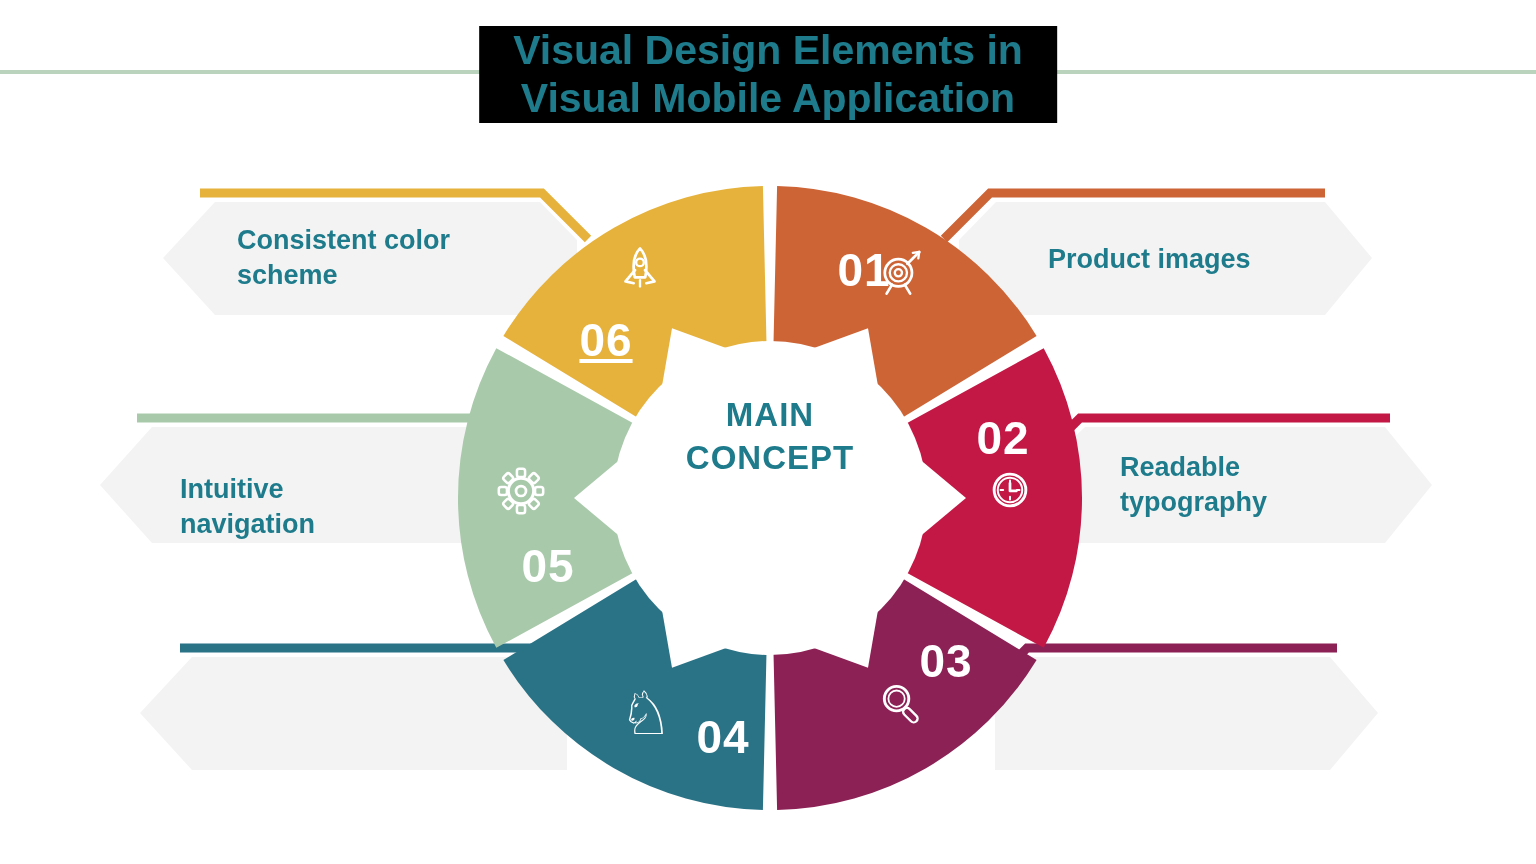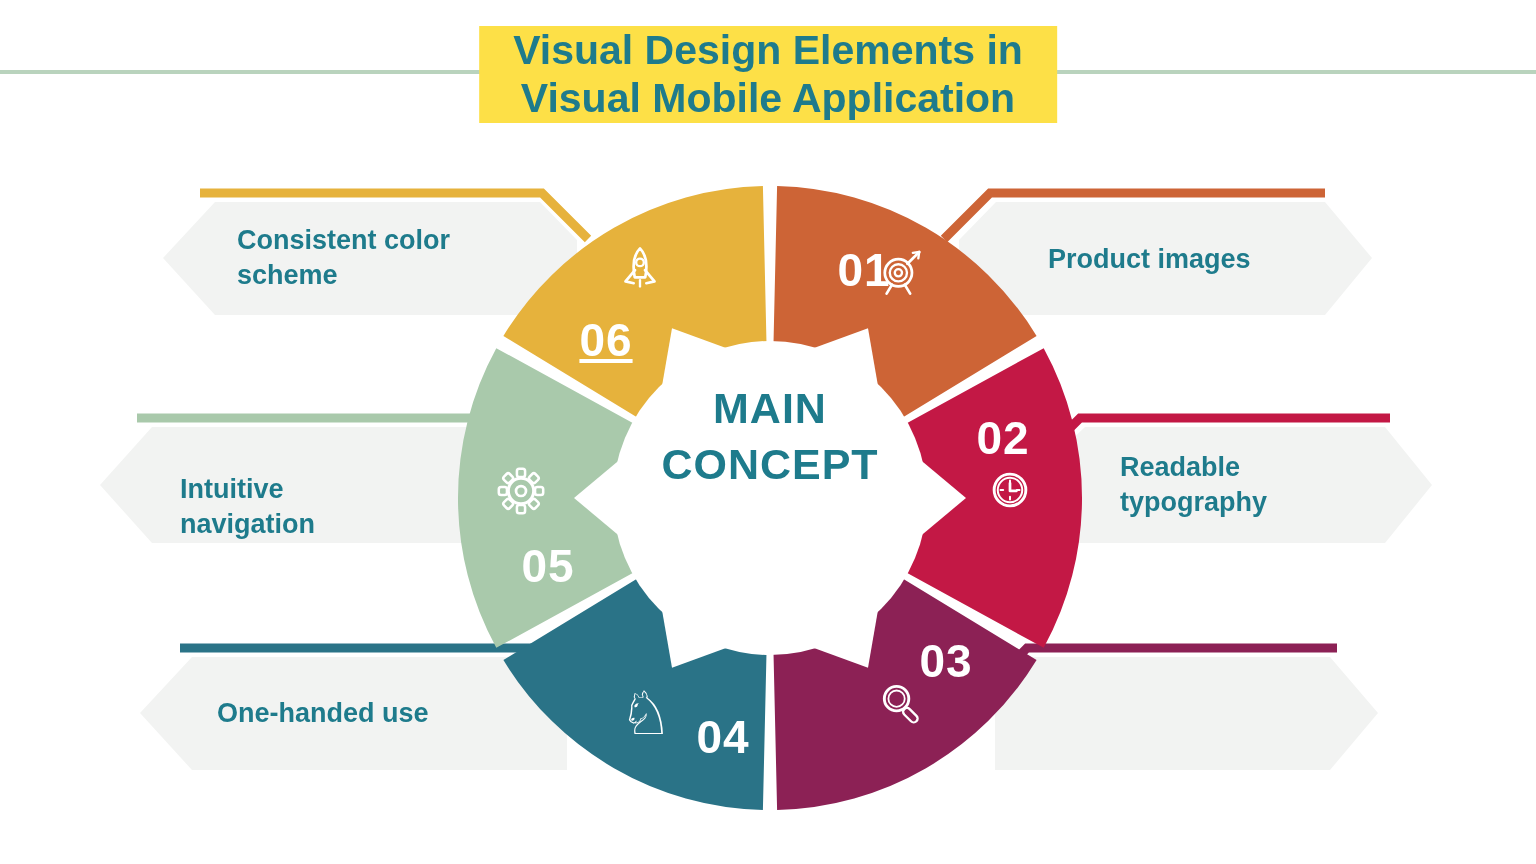--- a/index.html
+++ b/index.html
@@ -3,42 +3,42 @@
 <meta charset="utf-8">
 <style>
   html,body{margin:0;padding:0;background:#ffffff;}
   .stage{
     position:relative;width:1536px;height:864px;background:#ffffff;overflow:hidden;
     font-family:"Liberation Sans","DejaVu Sans",sans-serif;
   }
   .rule{position:absolute;top:70px;left:0;width:1536px;height:4px;background:#b9d3bd;}
   .title{
     position:absolute;top:26px;left:50%;transform:translateX(-50%);
-    background:#fde047;padding:0 34px;text-align:center;
+    background:#000000;padding:0 34px;text-align:center;
     font-size:41px;font-weight:800;color:#1e7b8c;line-height:1.18;white-space:nowrap;
   }
   .diagram{position:absolute;left:0;top:0;width:1536px;height:864px;}
   .banner-body{fill:#f2f3f2;}
   .banner-line{fill:none;stroke-width:9;}
   .blabel{
     position:absolute;color:#1e7b8c;font-weight:800;font-size:27px;line-height:1.28;
   }
   .segnum{
     position:absolute;transform:translate(-50%,-50%);
     color:#ffffff;font-weight:800;font-size:46px;letter-spacing:1px;
   }
   .segicon{position:absolute;transform:translate(-50%,-50%);width:58px;height:58px;}
   .segicon svg{width:100%;height:100%;fill:none;stroke:#ffffff;stroke-linecap:round;stroke-linejoin:round;}
   .knight{
     position:absolute;transform:translate(-50%,-50%);
     font-family:"DejaVu Sans",sans-serif;font-size:60px;color:#ffffff;line-height:1;
   }
   .center-label{
     position:absolute;left:770px;top:437px;transform:translate(-50%,-50%);
-    text-align:center;color:#1e7b8c;font-weight:800;font-size:43px;line-height:1.3;letter-spacing:1px;
+    text-align:center;color:#1e7b8c;font-weight:800;font-size:33px;line-height:1.3;letter-spacing:1px;
   }
 </style>
 </head>
 <body>
 
 <div class="stage">
 
   <div class="rule"></div>
   <div class="title">
     <div>Visual Design Elements in</div>
@@ -78,21 +78,20 @@
         <polygon points="913.4,541.9 966.0,498.0 913.4,454.1" fill="#ffffff"></polygon>
         <polygon points="803.7,644.2 868.0,667.7 879.7,600.3" fill="#ffffff"></polygon>
         <polygon points="660.3,600.3 672.0,667.7 736.3,644.2" fill="#ffffff"></polygon>
         <polygon points="626.6,454.1 574.0,498.0 626.6,541.9" fill="#ffffff"></polygon>
         <polygon points="736.3,351.8 672.0,328.3 660.3,395.7" fill="#ffffff"></polygon>
       </g>
   </svg>
 
   <div class="blabel" style="left:237px;top:223px;width:260px;">Consistent color scheme</div>
   <div class="blabel" style="left:180px;top:472px;width:200px;">Intuitive navigation</div>
-  <div class="blabel" style="left:217px;top:696px;width:340px;">One-handed use</div>
   <div class="blabel" style="left:1048px;top:242px;width:320px;">Product images</div>
   <div class="blabel" style="left:1120px;top:450px;width:230px;">Readable typography</div>
 
   <div class="segnum" style="left:864px;top:270px;">01</div>
   <div class="segnum" style="left:1003px;top:438px;">02</div>
   <div class="segnum" style="left:946px;top:661px;">03</div>
   <div class="segnum" style="left:723px;top:737px;">04</div>
   <div class="segnum" style="left:548px;top:566px;">05</div>
   <div class="segnum" style="left:606px;top:340px;text-decoration:underline;">06</div>
 

